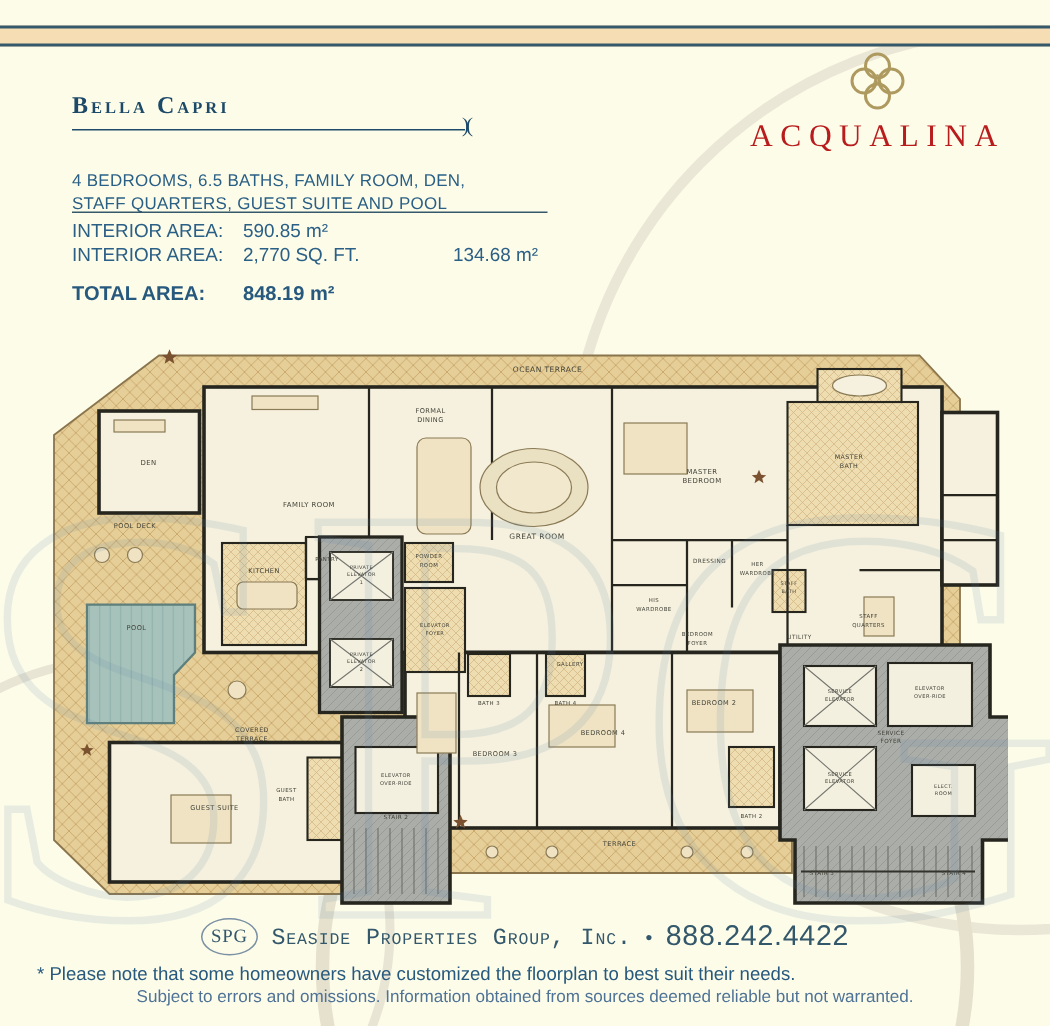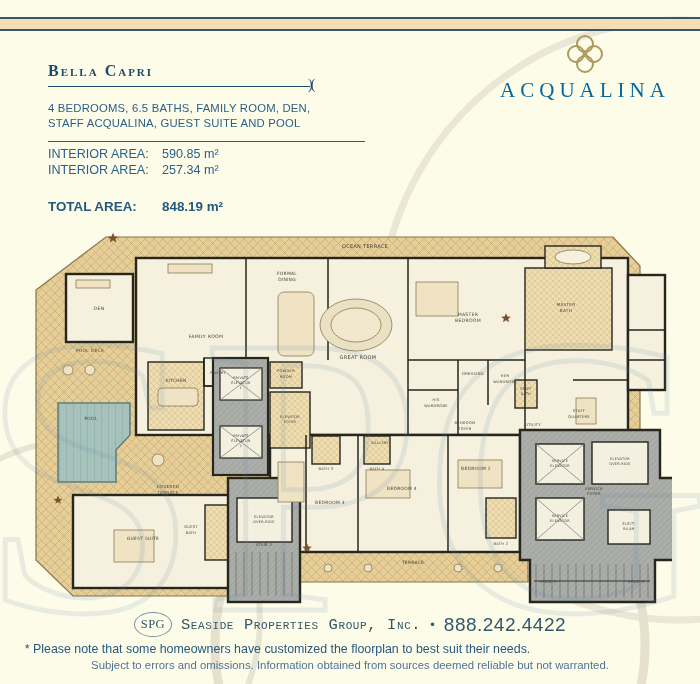--- a/index.html
+++ b/index.html
@@ -19,36 +19,36 @@
     position:absolute;left:48px;top:62px;
     font-family:"Liberation Serif",serif;font-variant:small-caps;
     font-size:16px;font-weight:600;letter-spacing:2px;color:#1D4A68;
   }
   .title-rule{position:absolute;left:48px;top:86px;width:262px;border-bottom:1.6px solid #1D4A68;}
   .title-mark{
     position:absolute;left:308px;top:77px;color:#1D4A68;
     font-family:"Liberation Serif",serif;font-size:14px;letter-spacing:-2px;
   }
   .subtitle{
-    position:absolute;left:48px;top:101px;width:330px;
+    position:absolute;left:48px;top:114px;width:330px;
     font-size:11.3px;line-height:15px;letter-spacing:0.2px;color:#2A5F86;
   }
   .area-rule{position:absolute;left:48px;top:141px;width:317px;border-bottom:1.6px solid #35596B;}
   .area-table{position:absolute;left:48px;top:147px;width:318px;color:#2A5F86;font-size:12.6px;}
   .area-row{display:grid;grid-template-columns:114px 140px 64px;margin-bottom:2px;}
   .area-row .sqft{text-align:left;}
   .area-row .metric{text-align:left;}
-  .area-total{display:grid;grid-template-columns:114px 140px 64px;margin-top:22px;font-weight:bold;font-size:13.4px;color:#27597E;}
+  .area-total{display:grid;grid-template-columns:114px 140px 64px;margin-top:11px;font-weight:bold;font-size:13.4px;color:#27597E;}
   .area-total .metric{text-align:left;}
   
   .brand{position:absolute;left:478px;top:34px;width:214px;text-align:center;color:#AE9A5F;}
   .brand .emblem{margin:0 auto 4px auto;display:block;}
   .brand .name{
     font-family:"Liberation Serif",serif;font-size:21px;letter-spacing:5px;
-    color:#0369a1;white-space:nowrap;
+    color:#b91c1c;white-space:nowrap;
   }
   .brand .tagline{
     margin-top:5px;font-family:"Liberation Serif",serif;font-variant:small-caps;
     font-size:9px;letter-spacing:1.8px;color:#AE9A5F;white-space:nowrap;
   }
   
   .footer-line{
     position:absolute;left:0;top:612px;width:700px;
     display:flex;align-items:center;justify-content:center;gap:9px;color:#33576B;
   }
@@ -75,31 +75,32 @@
   <circle cx="80" cy="620" r="180" fill="none" stroke="#E9E5D4" stroke-width="6"></circle>
 </svg>
 
 <div class="top-band"></div>
 
 <div class="title">Bella Capri</div>
 <div class="title-rule"></div>
 <div class="title-mark">)(</div>
 <div class="subtitle">
   <div>4 BEDROOMS, 6.5 BATHS, FAMILY ROOM, DEN,</div>
-  <div>STAFF ACQUALINA, GUEST SUITE AND POOL</div>
+  <div>STAFF QUARTERS, GUEST SUITE AND POOL</div>
 </div>
 <div class="area-rule"></div>
 <div class="area-table">
   <div class="area-row">
     <span>INTERIOR AREA:</span>
     <span class="metric">590.85 m²</span>
   </div>
   <div class="area-row">
     <span>INTERIOR AREA:</span>
-    <span class="metric">257.34 m²</span>
+    <span class="sqft">2,770 SQ. FT.</span>
+    <span class="metric">134.68 m²</span>
   </div>
   <div class="area-total">
     <span>TOTAL AREA:</span>
     <span class="metric">848.19 m²</span>
   </div>
 </div>
 
 <div class="brand">
   <svg class="emblem" width="38" height="40" viewBox="0 0 38 40">
     <g fill="none" stroke="#AE9A5F" stroke-width="2">

